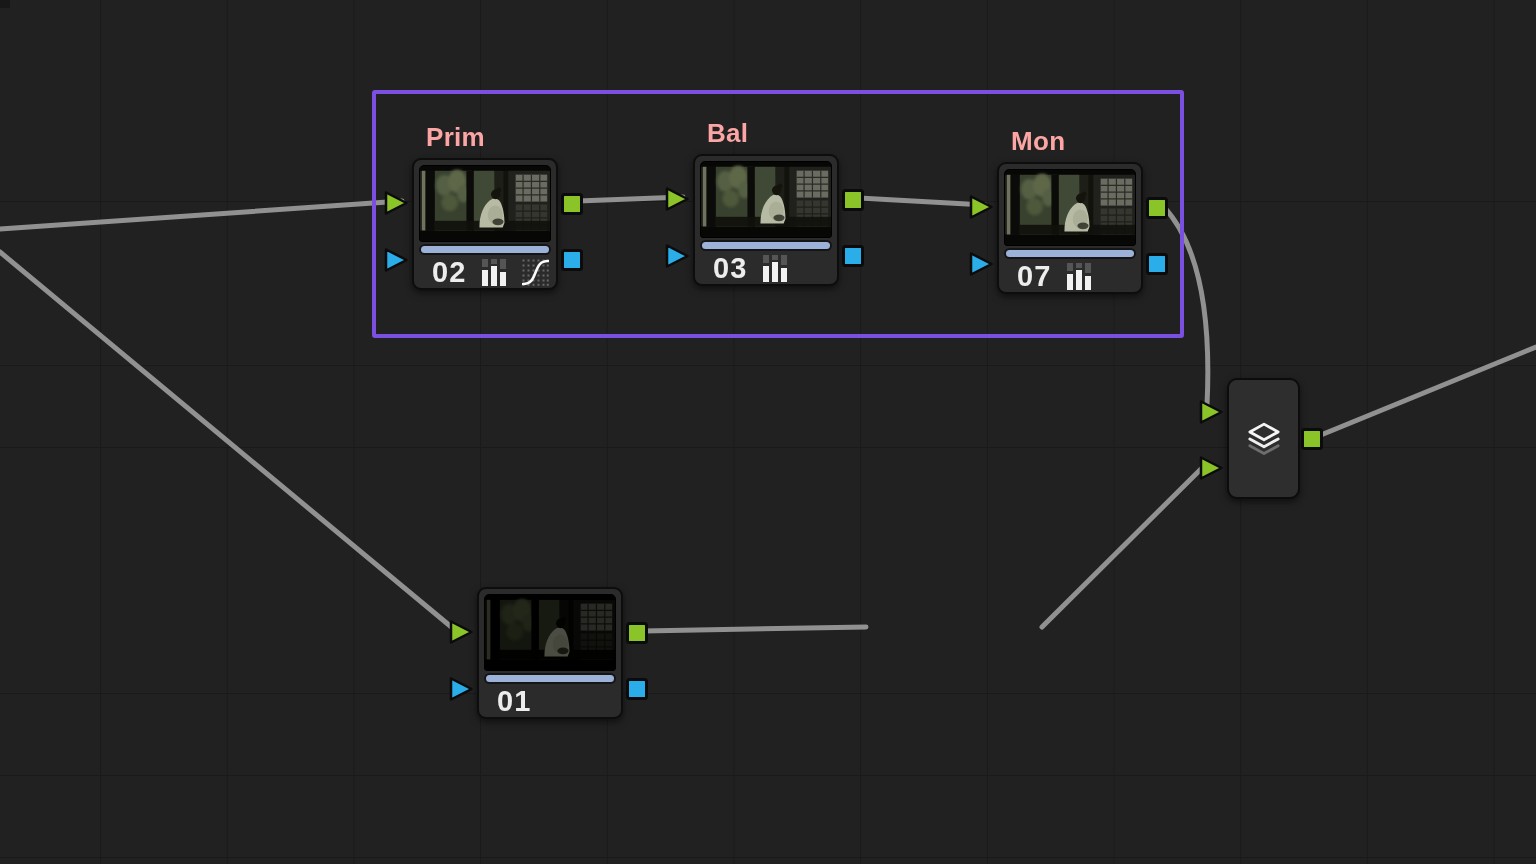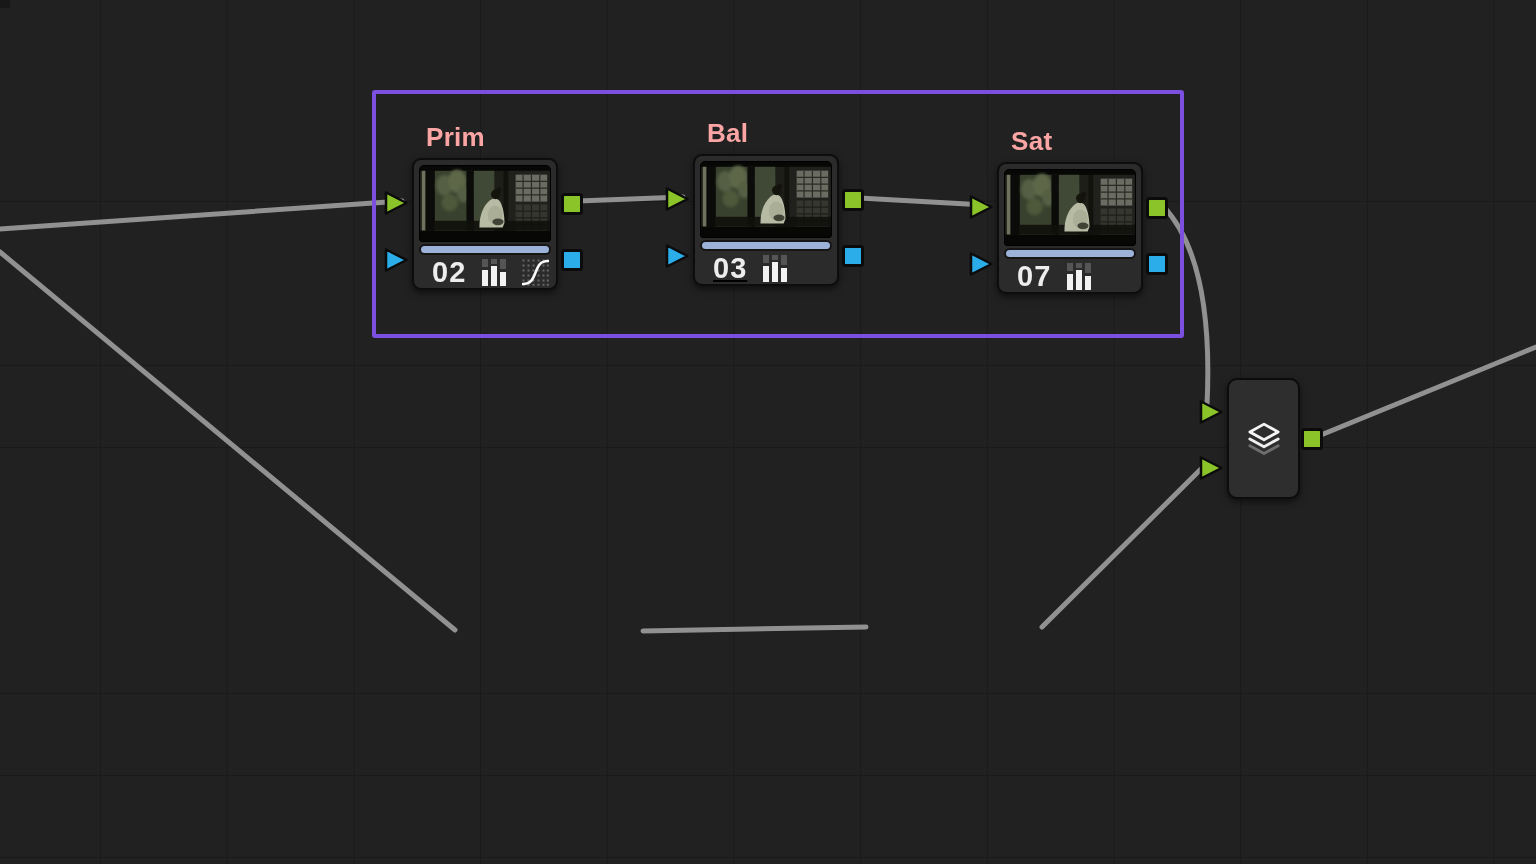--- a/index.html
+++ b/index.html
@@ -230,21 +230,21 @@
         <use href="#icon-tri"></use>
       </svg>
     <svg class="conn rgb sq-1">
         <use href="#icon-sq"></use>
       </svg>
     <svg class="conn key sq-2">
         <use href="#icon-sq"></use>
       </svg>
   </div>
 
-  <div class="node" style="left:693px;top:154px;text-decoration:underline;">
+  <div class="node" style="left:693px;top:154px;">
     <div class="node-label">Bal</div>
     <div class="thumb">
         <svg preserveAspectRatio="none">
           <use href="#thumb-scene"></use>
         </svg>
       </div>
     <div class="progress"></div>
     <div class="node-footer">
       <span class="node-num">03</span>
       <svg class="tool-icon" width="24" height="27">
@@ -259,21 +259,21 @@
       </svg>
     <svg class="conn rgb sq-1">
         <use href="#icon-sq"></use>
       </svg>
     <svg class="conn key sq-2">
         <use href="#icon-sq"></use>
       </svg>
   </div>
 
   <div class="node" style="left:997px;top:162px;">
-    <div class="node-label">Sat</div>
+    <div class="node-label">Mon</div>
     <div class="thumb">
         <svg preserveAspectRatio="none">
           <use href="#thumb-scene"></use>
         </svg>
       </div>
     <div class="progress"></div>
     <div class="node-footer">
       <span class="node-num">07</span>
       <svg class="tool-icon" width="24" height="27">
           <use href="#icon-bars"></use>
@@ -286,20 +286,43 @@
         <use href="#icon-tri"></use>
       </svg>
     <svg class="conn rgb sq-1">
         <use href="#icon-sq"></use>
       </svg>
     <svg class="conn key sq-2">
         <use href="#icon-sq"></use>
       </svg>
   </div>
 
+  <div class="node" style="left:477px;top:587px;">
+    <div class="thumb dark">
+        <svg preserveAspectRatio="none">
+          <use href="#thumb-scene"></use>
+        </svg>
+      </div>
+    <div class="progress"></div>
+    <div class="node-footer">
+      <span class="node-num">01</span>
+    </div>
+    <svg class="conn rgb tri-1">
+        <use href="#icon-tri"></use>
+      </svg>
+    <svg class="conn key tri-2">
+        <use href="#icon-tri"></use>
+      </svg>
+    <svg class="conn rgb sq-1">
+        <use href="#icon-sq"></use>
+      </svg>
+    <svg class="conn key sq-2">
+        <use href="#icon-sq"></use>
+      </svg>
+  </div>
 
 
   <div class="mixer">
     <svg width="34" height="34">
         <use href="#icon-layers"></use>
       </svg>
     <svg class="conn rgb tri-m1">
         <use href="#icon-tri"></use>
       </svg>
     <svg class="conn rgb tri-m2">

